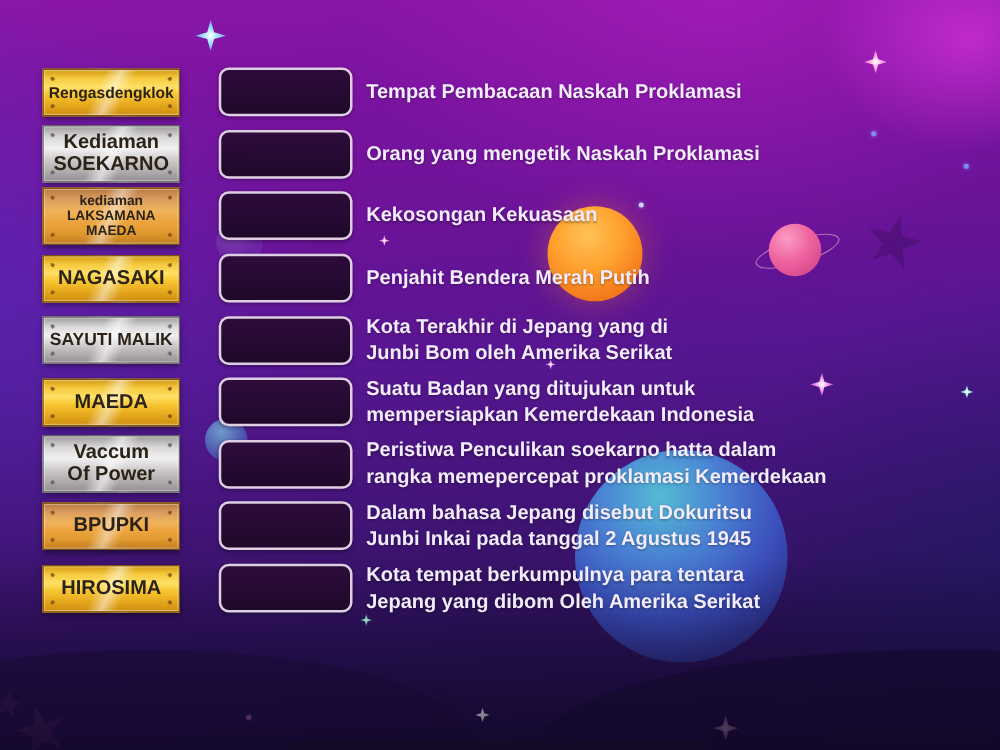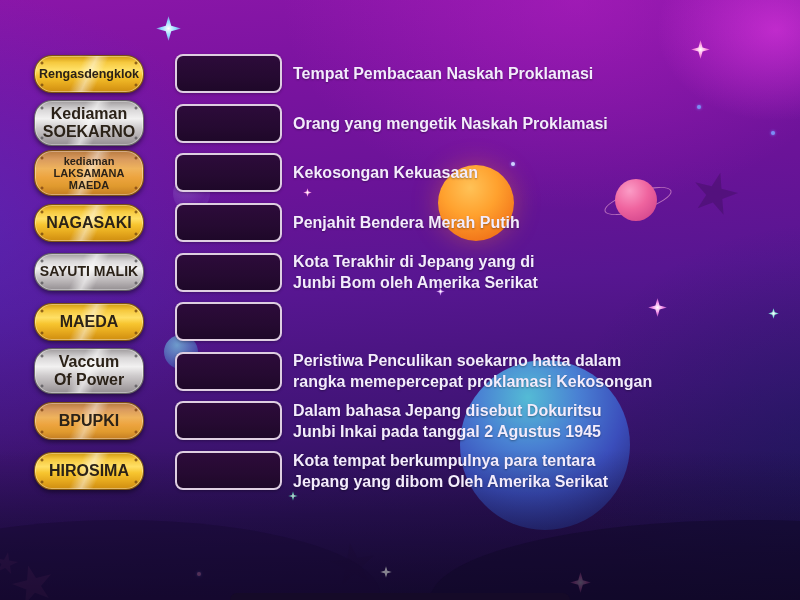--- a/index.html
+++ b/index.html
@@ -63,21 +63,21 @@
   .sil1{left:692px;top:172px;width:46px;height:44px;background:rgba(45,12,70,0.30);transform:rotate(14deg);}
   .sil2{left:330px;top:543px;width:46px;height:44px;background:rgba(38,14,66,0.35);transform:rotate(-8deg);}
   .sil3{left:12px;top:565px;width:42px;height:40px;background:rgba(255,110,190,0.20);transform:rotate(-14deg);}
   .sil4{left:-6px;top:552px;width:24px;height:23px;background:rgba(255,110,190,0.16);transform:rotate(10deg);}
 
   
   .rows{position:absolute;left:34px;top:49px;right:6px;z-index:5;}
   .row{height:49.6px;display:flex;align-items:center;}
   .keyword{flex:0 0 110px;width:110px;min-height:38px;box-sizing:border-box;
     display:flex;align-items:center;justify-content:center;
-    border-radius:18px;cursor:grab;padding:4px 3px;
+    border-radius:0;cursor:grab;padding:4px 3px;
     border:1px solid rgba(110,70,15,0.85);
     box-shadow:0 2px 5px rgba(0,0,0,0.5), inset 0 0 0 1px rgba(255,255,255,0.35);
     font-weight:bold;color:#2b2218;text-align:center;line-height:1.12;font-size:16px;}
   .keyword span{white-space:pre-line;}
   .keyword.sz-xs{font-size:11px;} .keyword.sz-sm{font-size:12.5px;} .keyword.sz-md{font-size:14px;}
   .keyword.gold{background-color:#f2bc2a;background-image:
       radial-gradient(circle 2.5px at 7px 7px, rgba(120,75,15,0.8) 60%, transparent 65%),
       radial-gradient(circle 2.5px at calc(100% - 7px) 7px, rgba(120,75,15,0.8) 60%, transparent 65%),
       radial-gradient(circle 2.5px at 7px calc(100% - 7px), rgba(120,75,15,0.8) 60%, transparent 65%),
       radial-gradient(circle 2.5px at calc(100% - 7px) calc(100% - 7px), rgba(120,75,15,0.8) 60%, transparent 65%),
@@ -186,30 +186,32 @@
     <div class="clue">Kota Terakhir di Jepang yang di
 Junbi Bom oleh Amerika Serikat</div>
   </div>
 
 
   <div class="row">
     <button class="keyword gold">
       <span>MAEDA</span>
     </button>
     <div class="slot"></div>
+    <div class="clue">Suatu Badan yang ditujukan untuk
+mempersiapkan Kemerdekaan Indonesia</div>
   </div>
 
   <div class="row">
     <button class="keyword silver">
       <span>Vaccum
 Of Power</span>
     </button>
     <div class="slot"></div>
     <div class="clue">Peristiwa Penculikan soekarno hatta dalam
-rangka memepercepat proklamasi Kekosongan</div>
+rangka memepercepat proklamasi Kemerdekaan</div>
   </div>
 
   <div class="row">
     <button class="keyword bronze">
       <span>BPUPKI</span>
     </button>
     <div class="slot"></div>
     <div class="clue">Dalam bahasa Jepang disebut Dokuritsu
 Junbi Inkai pada tanggal 2 Agustus 1945</div>
   </div>

